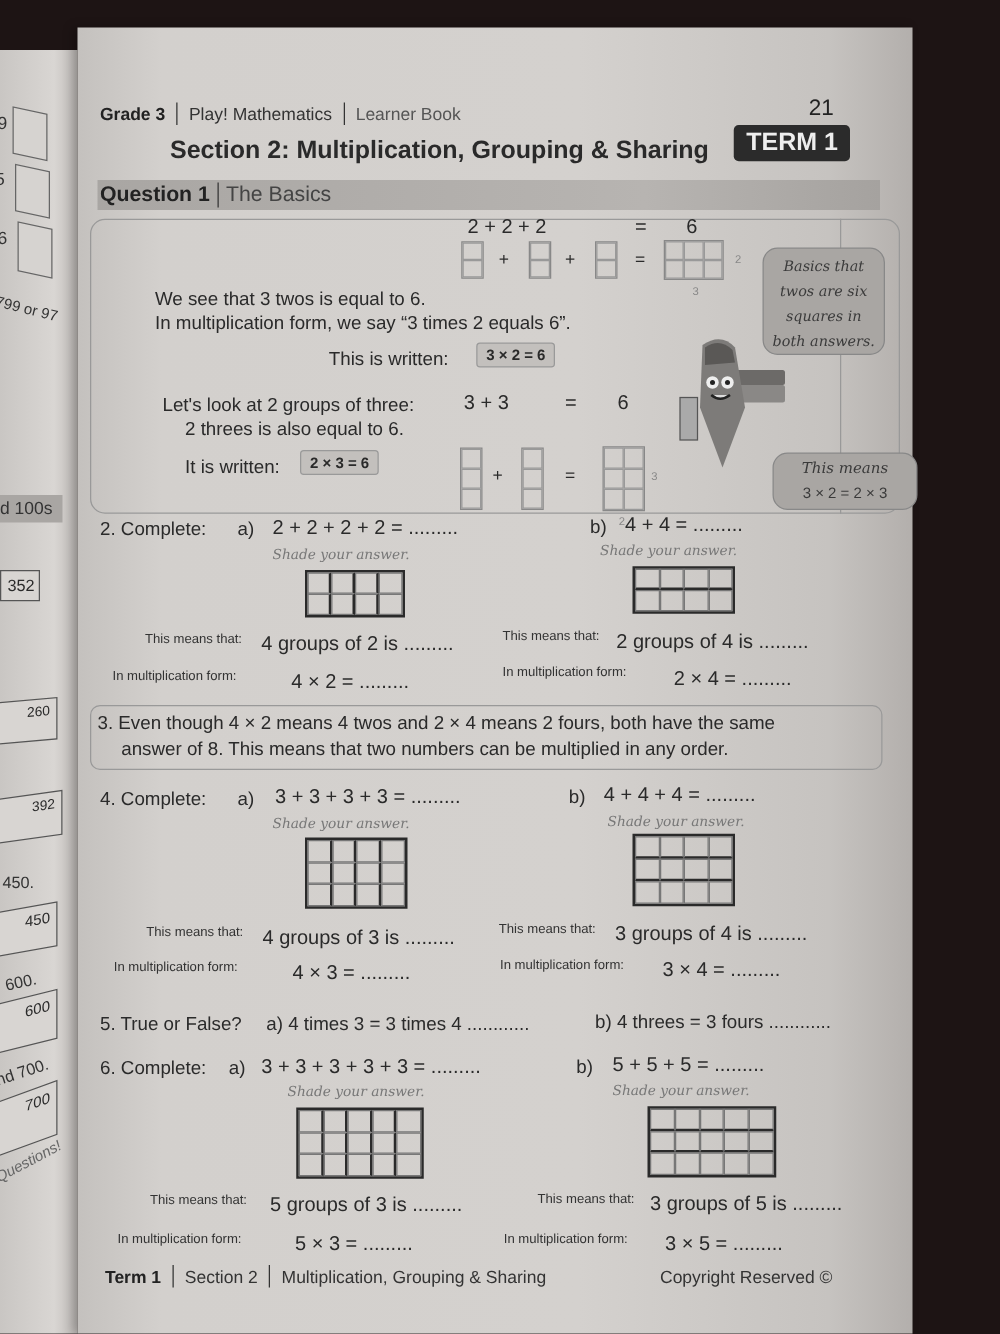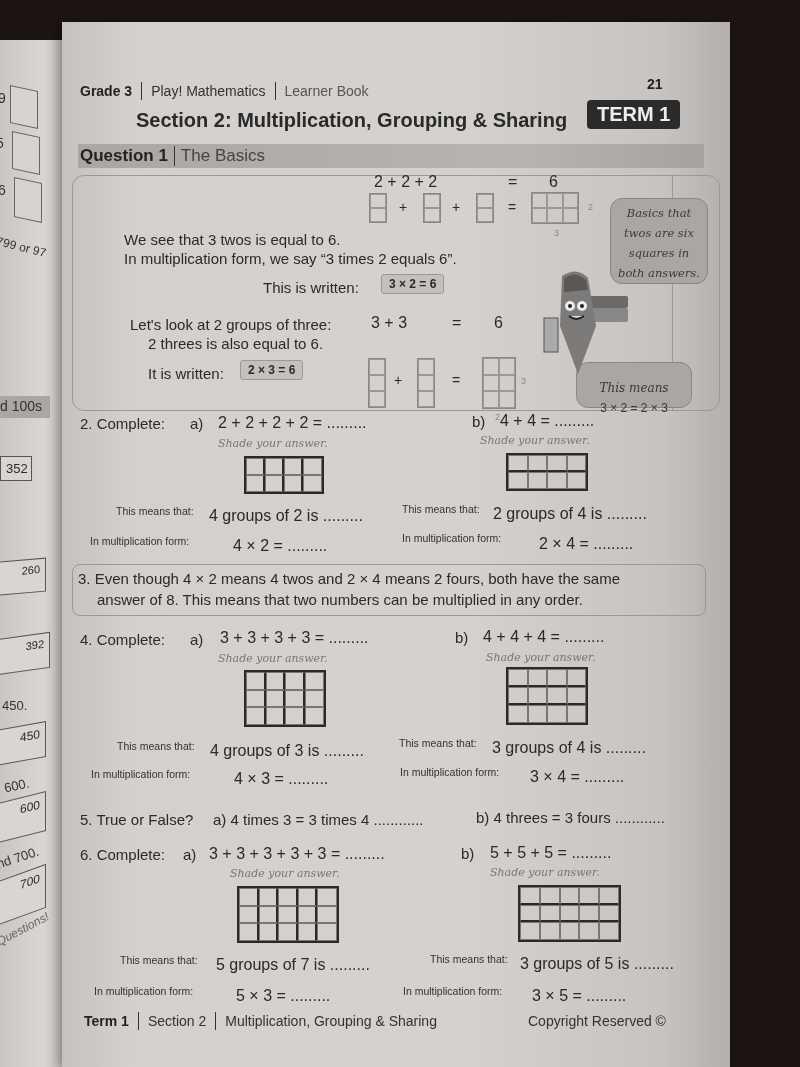--- a/index.html
+++ b/index.html
@@ -15,21 +15,21 @@
   .lp-cell { position: absolute; border: 1px solid #555; background: #d8d5d2; font-size: 13px; padding: 4px 5px; }
 
   
   .page { position: absolute; left: 62px; top: 22px; width: 668px; height: 1045px;
     background: linear-gradient(90deg, #c4c1be 0%, #d3d0cd 10%, #d4d1ce 60%, #c6c3c0 90%, #b3afac 100%);
     box-shadow: -4px 0 8px rgba(0,0,0,0.25); }
 
   .hdr-line { position: absolute; left: 18px; top: 60px; font-size: 14px; color: #333; display: flex; align-items: center; gap: 6px; }
   .hdr-line b { font-weight: bold; color: #222; }
   .sep { display: inline-block; width: 1px; height: 18px; background: #333; margin: 0 3px; }
-  .page-num { position: absolute; left: 585px; top: 54px; font-size: 14px; font-weight: bold; color: #222; }
+  .page-num { position: absolute; left: 585px; top: 54px; font-size: 18px; font-weight: normal; color: #222; }
   .section-title { position: absolute; left: 74px; top: 87px; font-size: 20px; font-weight: bold; color: #2a2a2a; }
   .term-badge { position: absolute; left: 525px; top: 78px; background: #2b2b2b; color: #eee; font-size: 20px; font-weight: bold; padding: 3px 10px; border-radius: 4px; }
 
   .q-band { position: absolute; left: 16px; top: 122px; width: 626px; height: 24px; background: linear-gradient(90deg,#a9a6a3,#b7b4b1 70%,#a5a29f); display: flex; align-items: center; padding-left: 2px; }
   .q-band .qnum { font-size: 17px; font-weight: bold; color: #222; }
   .q-band .qsep { width: 1px; height: 20px; background: #333; margin: 0 6px; }
   .q-band .qtitle { font-size: 17px; color: #444; }
 
   .box1 { position: absolute; left: 10px; top: 153px; width: 648px; height: 236px; border: 1.5px solid #999; border-radius: 12px; }
   .txt { position: absolute; white-space: nowrap; font-size: 15px; color: #2a2a2a; }
@@ -163,21 +163,21 @@
   <span class="dim" style="left:459px;top:354px">3</span>
   <span class="dim" style="left:433px;top:390px">2</span>
 
   <div style="position:absolute;left:610px;top:153px;width:1px;height:236px;background:#999"></div>
   <div class="bubble" style="left:548px;top:176px;width:98px;height:86px;padding-top:4px">
     <div>Basics that</div>
     <div>twos are six</div>
     <div>squares in</div>
     <div>both answers.</div>
   </div>
-  <div class="bubble" style="left:514px;top:340px;width:116px;height:46px;padding-top:15px;font-size:12px">
+  <div class="bubble" style="left:556px;top:340px;width:116px;height:46px;padding-top:1px;font-size:12px">
     <div>This means</div>
     <div style="font-style:normal;font-family:Liberation Sans, sans-serif;font-size:12px">3 × 2 = 2 × 3</div>
   </div>
   <svg class="mascot" style="left:480px;top:244px" width="90" height="115" viewBox="0 0 90 115">
     <rect x="38" y="30" width="48" height="12" rx="2" fill="#6c6a68"></rect>
     <rect x="40" y="42" width="46" height="14" rx="2" fill="#8a8886"></rect>
     <path d="M20 10 Q35 0 46 12 L54 60 L36 108 L18 60 Z" fill="#7d7b79"></path>
     <path d="M22 12 Q34 4 44 14 L46 24 L22 26 Z" fill="#5a5856"></path>
     <circle cx="28" cy="40" r="5" fill="#eee"></circle>
       <circle cx="40" cy="40" r="5" fill="#eee"></circle>
@@ -310,21 +310,21 @@
       <span style="border-bottom:2px solid #2a2a2a"></span>
       <span style="border-bottom:2px solid #2a2a2a"></span>
       <span style="border-bottom:2px solid #2a2a2a"></span>
       <span></span>
       <span></span>
       <span></span>
       <span></span>
       <span></span>
     </div>
   <span class="txt small" style="left:58px;top:932px">This means that:</span>
-  <span class="txt big" style="left:154px;top:934px">5 groups of 7 is .........</span>
+  <span class="txt big" style="left:154px;top:934px">5 groups of 3 is .........</span>
   <span class="txt small" style="left:368px;top:931px">This means that:</span>
   <span class="txt big" style="left:458px;top:933px">3 groups of 5 is .........</span>
   <span class="txt small" style="left:32px;top:963px">In multiplication form:</span>
   <span class="txt big" style="left:174px;top:965px">5 × 3  = .........</span>
   <span class="txt small" style="left:341px;top:963px">In multiplication form:</span>
   <span class="txt big" style="left:470px;top:965px">3 × 5  =  .........</span>
 
   <div class="footer">
     <b>Term 1</b>
     <span class="sep"></span>

